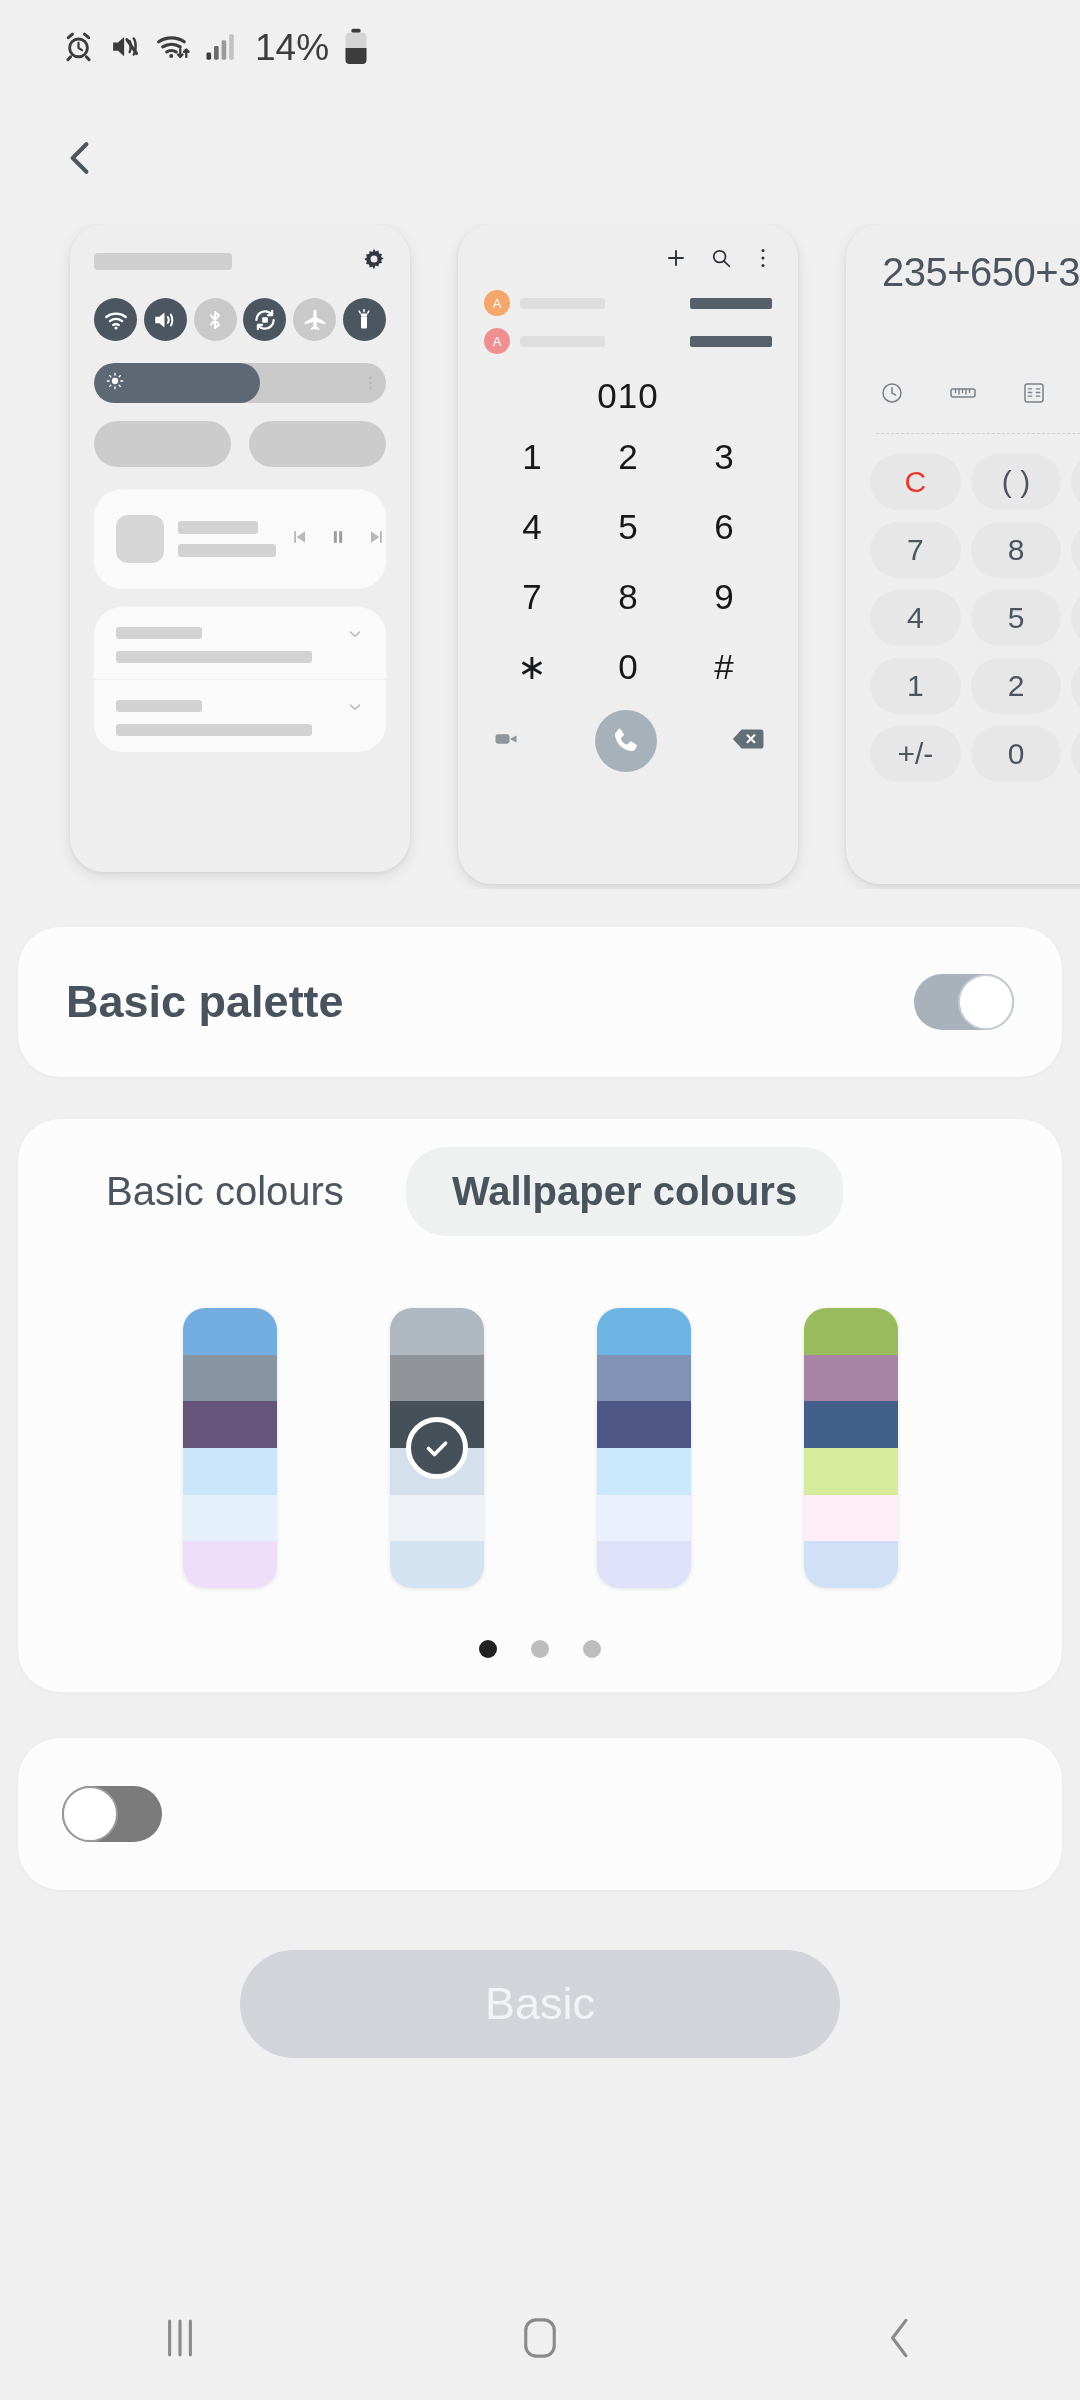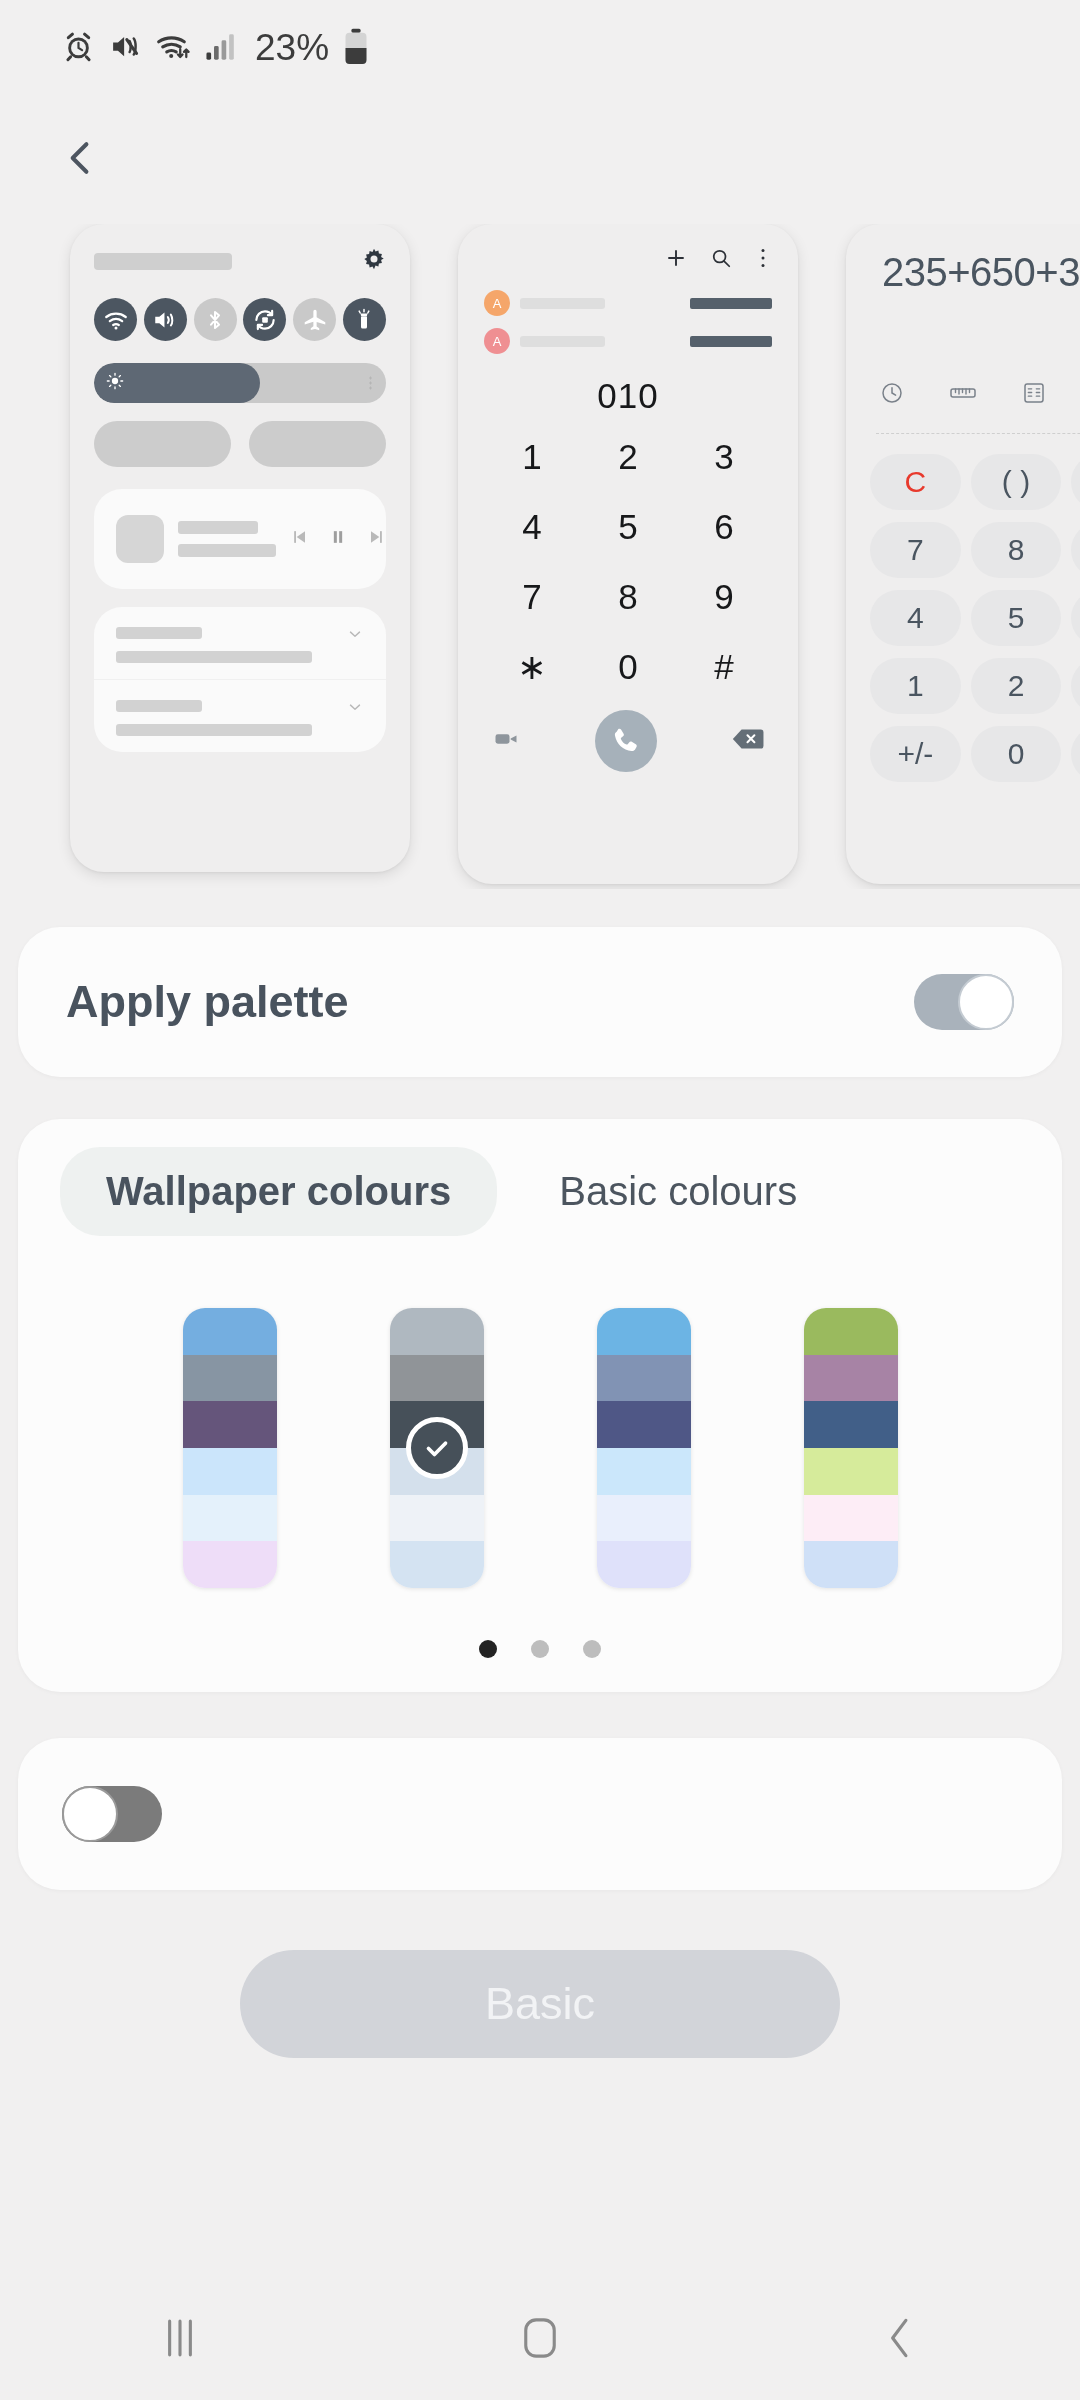--- a/index.html
+++ b/index.html
@@ -277,21 +277,21 @@
       </svg>
     </span>
     <span class="ic">
       <svg width="32" height="30" viewBox="0 0 22 20">
         <rect x="1" y="14.5" width="3.2" height="5" rx="1" fill="#3c3c3c"></rect>
         <rect x="6.2" y="10" width="3.2" height="9.5" rx="1" fill="#6b6b6b"></rect>
         <rect x="11.4" y="6" width="3.2" height="13.5" rx="1" fill="#9a9a9a"></rect>
         <rect x="16.6" y="2" width="3.2" height="17.5" rx="1" fill="#c2c2c2"></rect>
       </svg>
     </span>
-    <span class="sb-batt-text">23%</span>
+    <span class="sb-batt-text">14%</span>
     <span class="ic">
       <svg width="26" height="37" viewBox="0 0 16 24">
         <rect x="5" y="0.5" width="6" height="2.5" rx="1" fill="#3c3c3c"></rect>
         <rect x="1.2" y="3" width="13.6" height="20.3" rx="2.6" fill="#d4d4d4"></rect>
         <path d="M1.2 13h13.6v7.7a2.6 2.6 0 0 1-2.6 2.6H3.8a2.6 2.6 0 0 1-2.6-2.6z" fill="#3c3c3c"></path>
       </svg>
     </span>
   </div>
 </div>
 
@@ -538,32 +538,32 @@
           <div class="cl-btn">.</div>
         </div>
       </div>
     </div>
 
   </div>
 </div>
 
 <div class="card" style="margin-top:38px;">
   <div class="row" style="height:150px;">
-    <span class="row-title">Apply palette</span>
+    <span class="row-title">Basic palette</span>
     <span class="switch on">
       <span class="track"></span>
       <span class="knob"></span>
     </span>
   </div>
 </div>
 
 <div class="card palette-card" style="margin-top:42px;">
   <div class="tabs">
+    <div class="tab inactive">Basic colours</div>
     <div class="tab active">Wallpaper colours</div>
-    <div class="tab inactive">Basic colours</div>
   </div>
 
   <div class="swatches">
 
     <div class="swatch">
       <span style="background:#74aee0"></span>
       <span style="background:#8795a3"></span>
       <span style="background:#65557b"></span>
       <span style="background:#cbe5fb"></span>
       <span style="background:#e4f1fb"></span>

